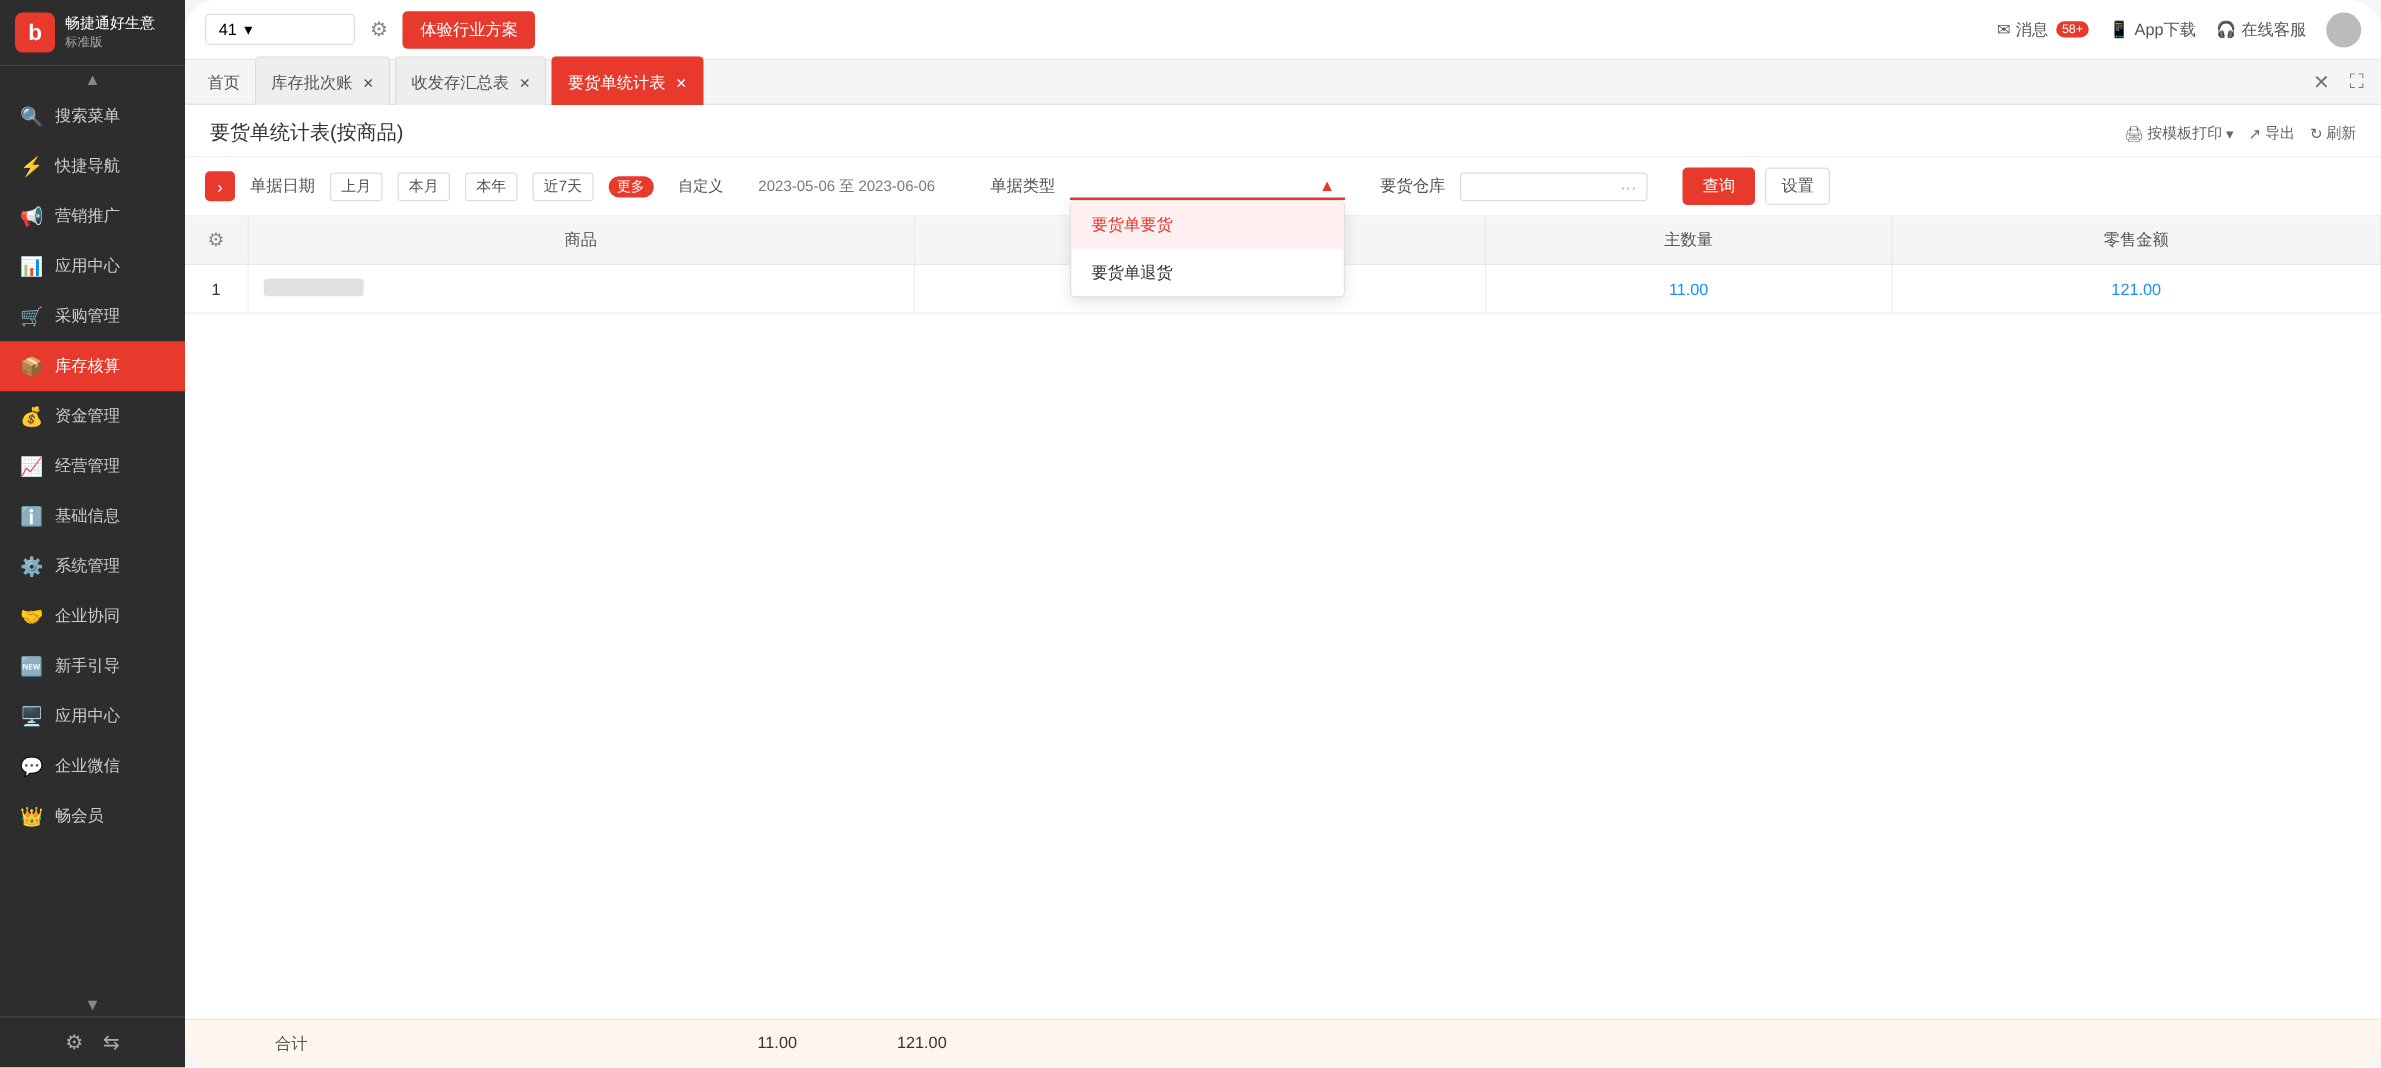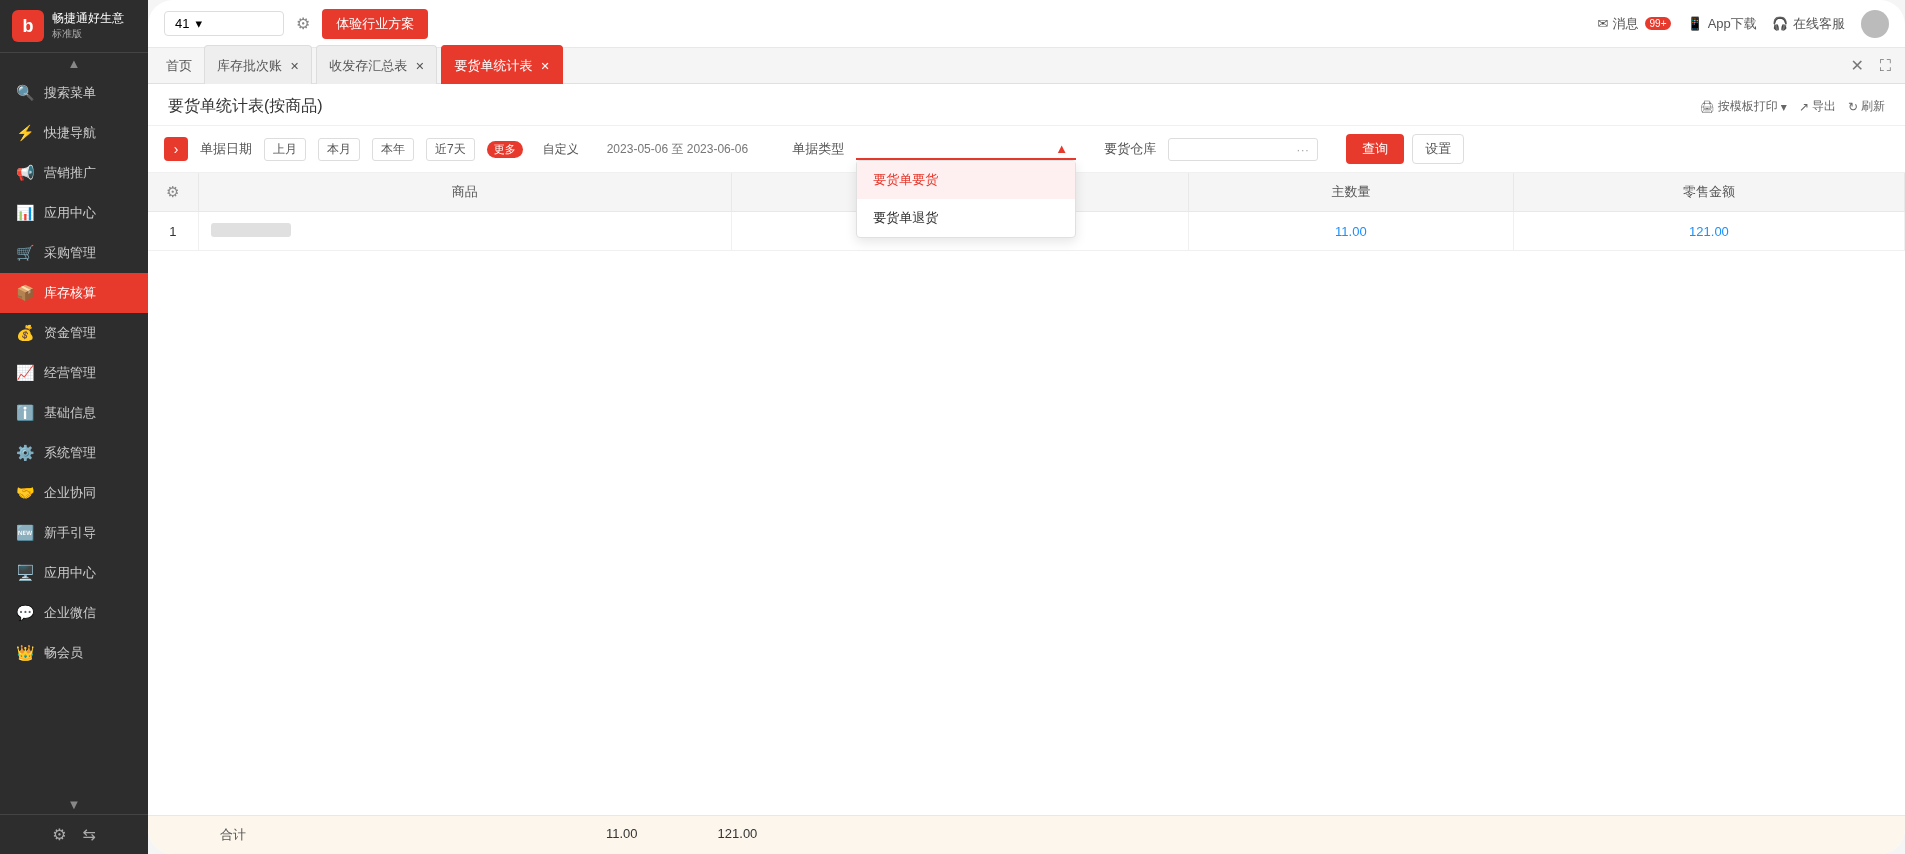--- a/index.html
+++ b/index.html
@@ -413,21 +413,21 @@
         <span>41</span>
         <span>▾</span>
       </div>
       <span style="color:#888;font-size:16px;cursor:pointer;">⚙</span>
       <button class="topbar-btn-industry">体验行业方案</button>
     </div>
     <div class="topbar-right">
       <div class="topbar-right-item">
         <span>✉</span>
         <span>消息</span>
-        <span class="badge">99+</span>
+        <span class="badge">58+</span>
       </div>
       <div class="topbar-right-item">
         <span>📱</span>
         <span>App下载</span>
       </div>
       <div class="topbar-right-item">
         <span>🎧</span>
         <span>在线客服</span>
       </div>
       <div class="avatar" style="background:#bbb;width:28px;height:28px;border-radius:50%;"></div>

